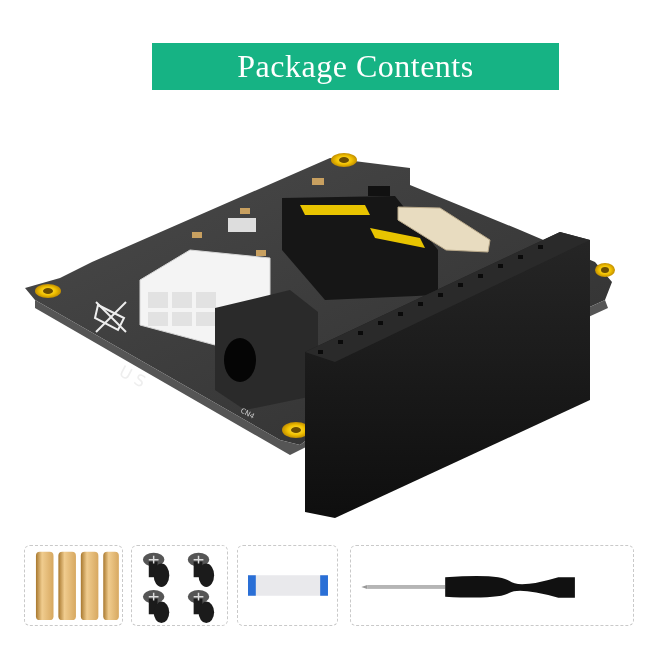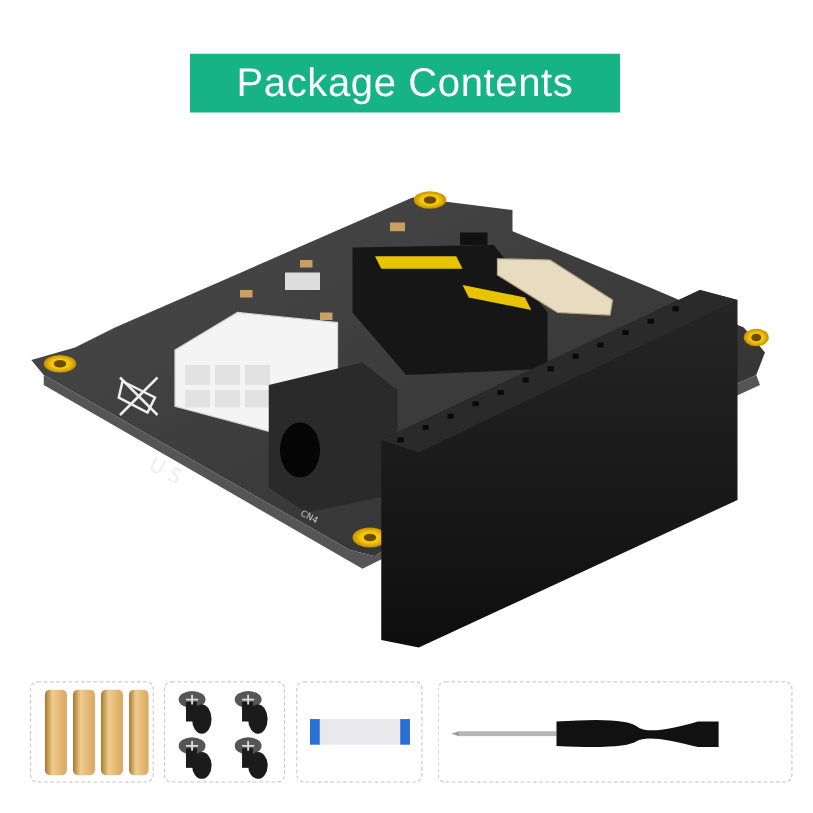--- a/index.html
+++ b/index.html
@@ -1,20 +1,20 @@
 <!DOCTYPE html>
 <html><head>
 <meta charset="utf-8">
 <style>
   html, body { margin: 0; padding: 0; background: #ffffff; }
   body { width: 650px; height: 650px; position: relative; overflow: hidden; font-family: "DejaVu Sans", sans-serif; }
   .title-banner {
-    position: absolute; left: 152px; top: 43px; width: 344px; height: 47px;
+    position: absolute; left: 152px; top: 43px; width: 407px; height: 47px;
     background: #16b384; color: #ffffff; display: flex; align-items: center; justify-content: center;
-    font-family: Liberation Sans, sans-serif; font-size: 32px; letter-spacing: 0.5px;
+    font-family: Liberation Serif, serif; font-size: 32px; letter-spacing: 0.5px;
   }
   .product { position: absolute; left: 0; top: 130px; width: 650px; height: 400px; }
   .item-box {
     position: absolute; top: 545px; height: 81px;
     border: 1px dashed #c9c9c9; border-radius: 6px; box-sizing: border-box; background: #fff;
   }
   .item-box svg { width: 100%; height: 100%; display: block; }
 </style>
 </head>
 <body>

